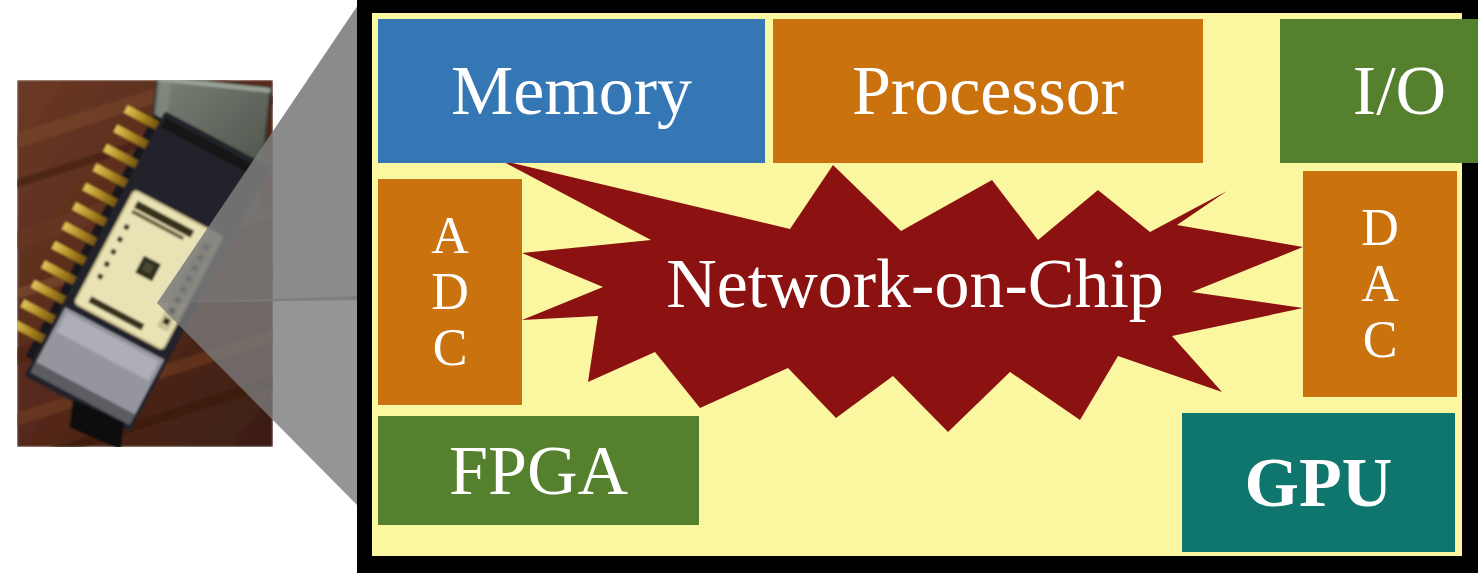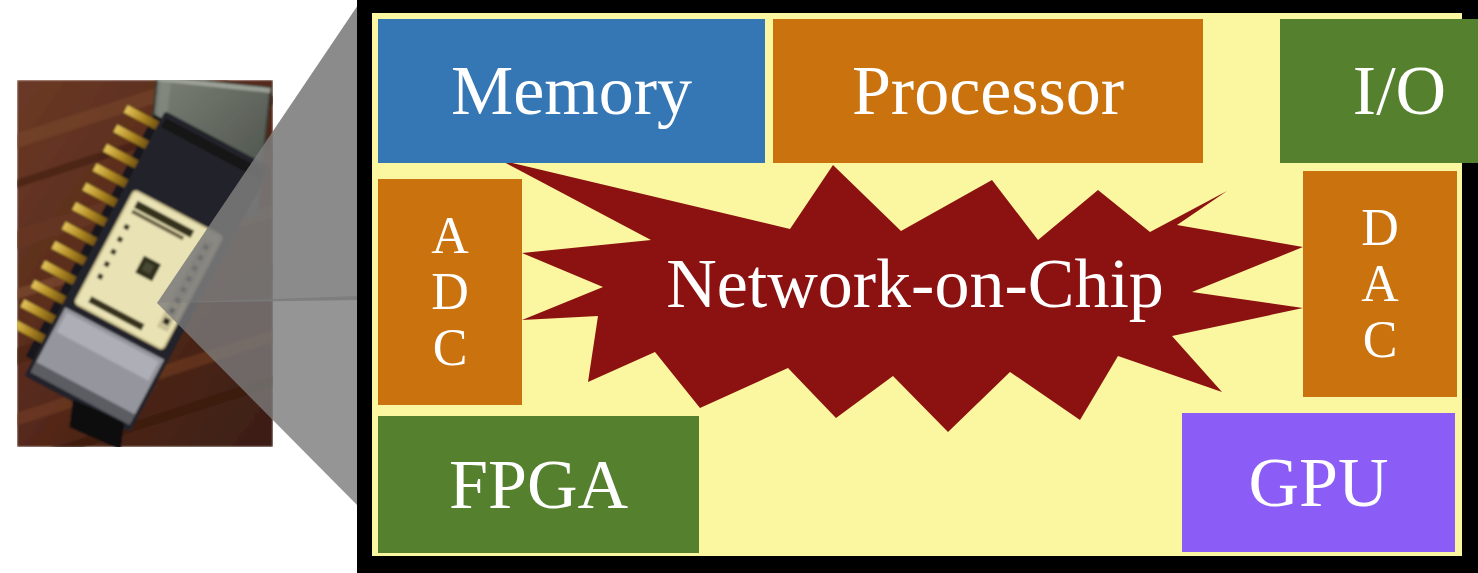--- a/index.html
+++ b/index.html
@@ -20,21 +20,21 @@
   .block{
     position:absolute;z-index:5;display:flex;align-items:center;justify-content:center;
     color:#fff;font-size:70px;line-height:1;white-space:nowrap;
   }
   .block.stack{flex-direction:column;font-size:52px;line-height:56px;}
   #blk-memory      {left:378px;top:19px;width:387px;height:144px;}
   #blk-processor   {left:773px;top:19px;width:430px;height:144px;}
   #blk-io          {left:1280px;top:19px;width:239px;height:144px;text-align:right;}
   #blk-adc         {left:378px;top:179px;width:144px;height:226px;}
   #blk-dac         {left:1303px;top:171px;width:154px;height:226px;}
-  #blk-fpga        {left:378px;top:416px;width:321px;height:137px;}
+  #blk-fpga        {left:378px;top:416px;width:321px;height:109px;}
   #blk-controllers {left:713px;top:413px;width:449px;height:145px;}
   #blk-gpu         {left:1182px;top:413px;width:273px;height:139px;}
   #noc-text{font-family:"Liberation Serif","DejaVu Serif",serif;}
 </style>
 </head>
 <body>
 
 <div id="canvas">
 
   <svg id="chip-photo" viewBox="0 0 256 367">
@@ -158,17 +158,17 @@
     <span>C</span>
   </div>
   <div class="block stack" id="blk-dac" style="background: rgb(201, 114, 14);">
     <span>D</span>
     <span>A</span>
     <span>C</span>
   </div>
   <div class="block" id="blk-fpga" style="background: rgb(85, 129, 46);">
     <span>FPGA</span>
   </div>
-  <div class="block" id="blk-gpu" style="background: #8b5cf6;">
+  <div class="block" id="blk-gpu" style="background: #0f766e; font-weight: bold;">
     <span>GPU</span>
   </div>
 
 </div>
 
 </body></html>

